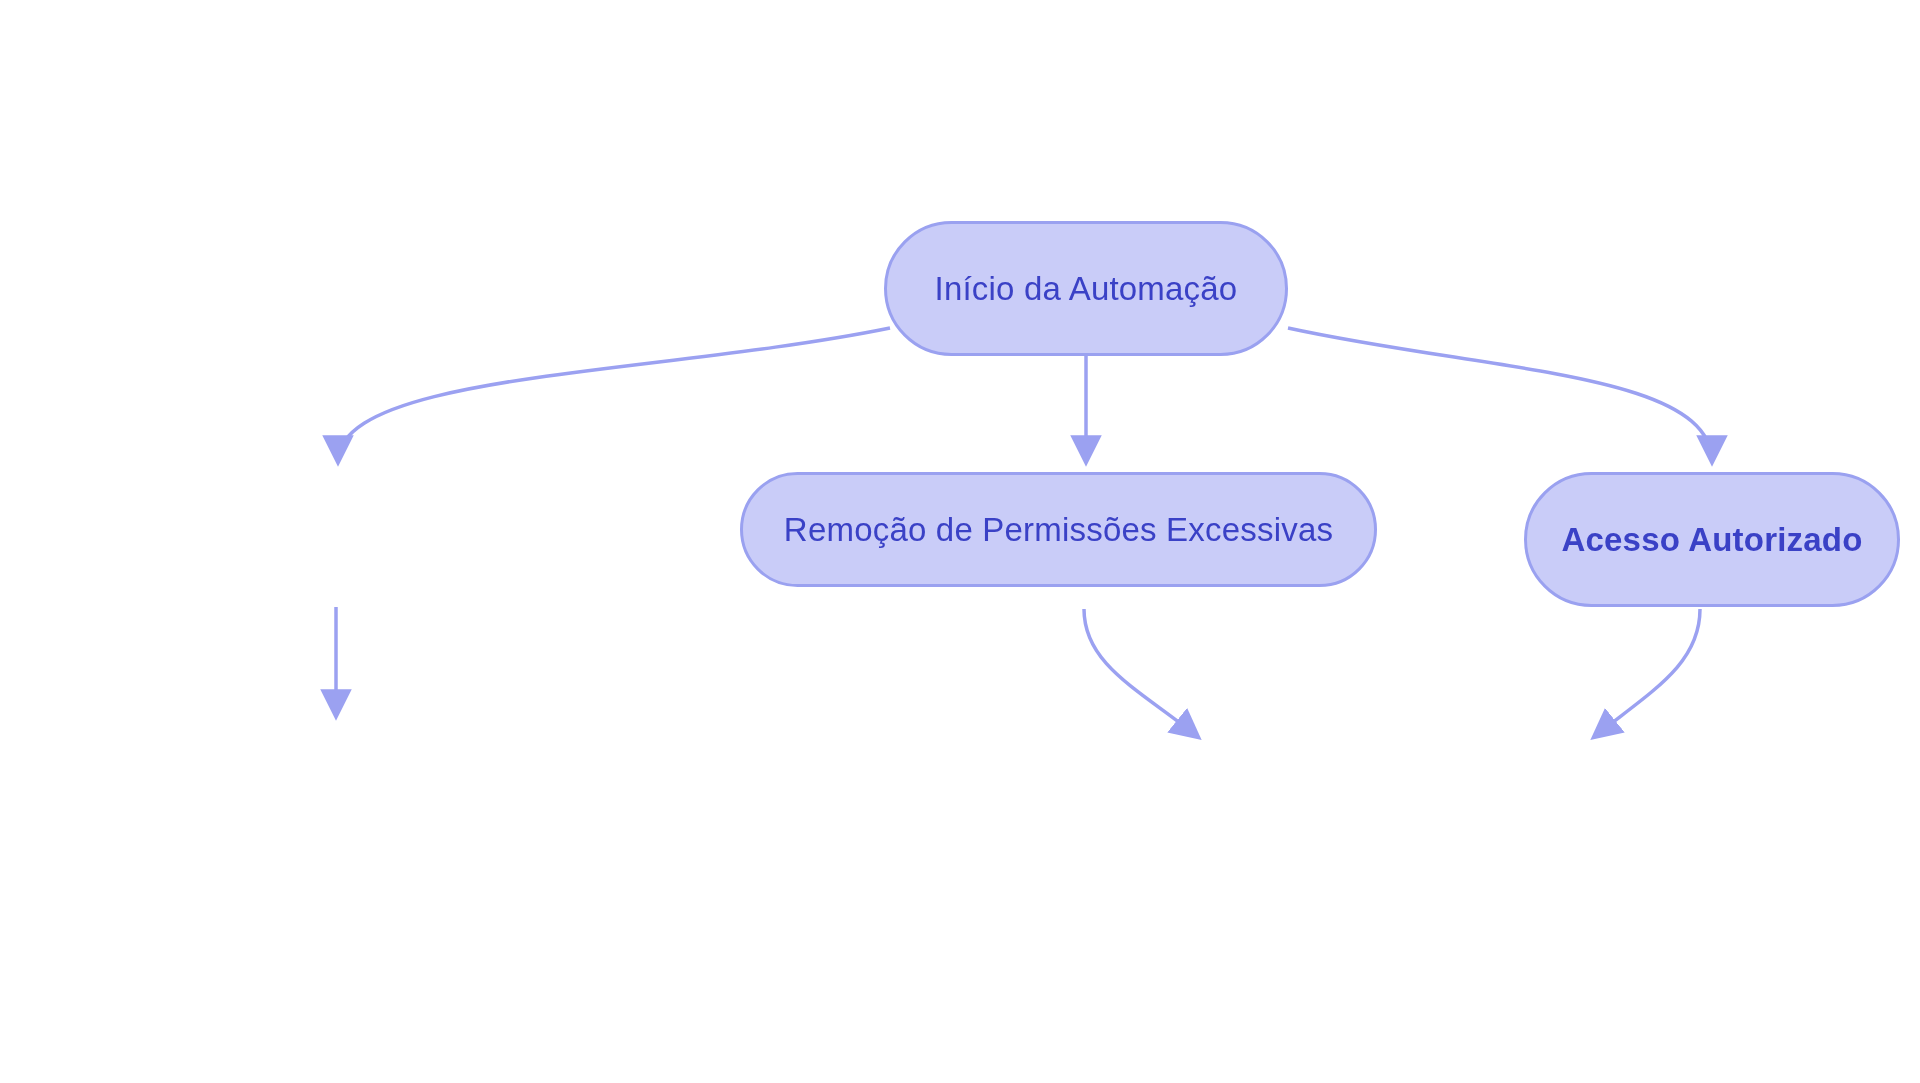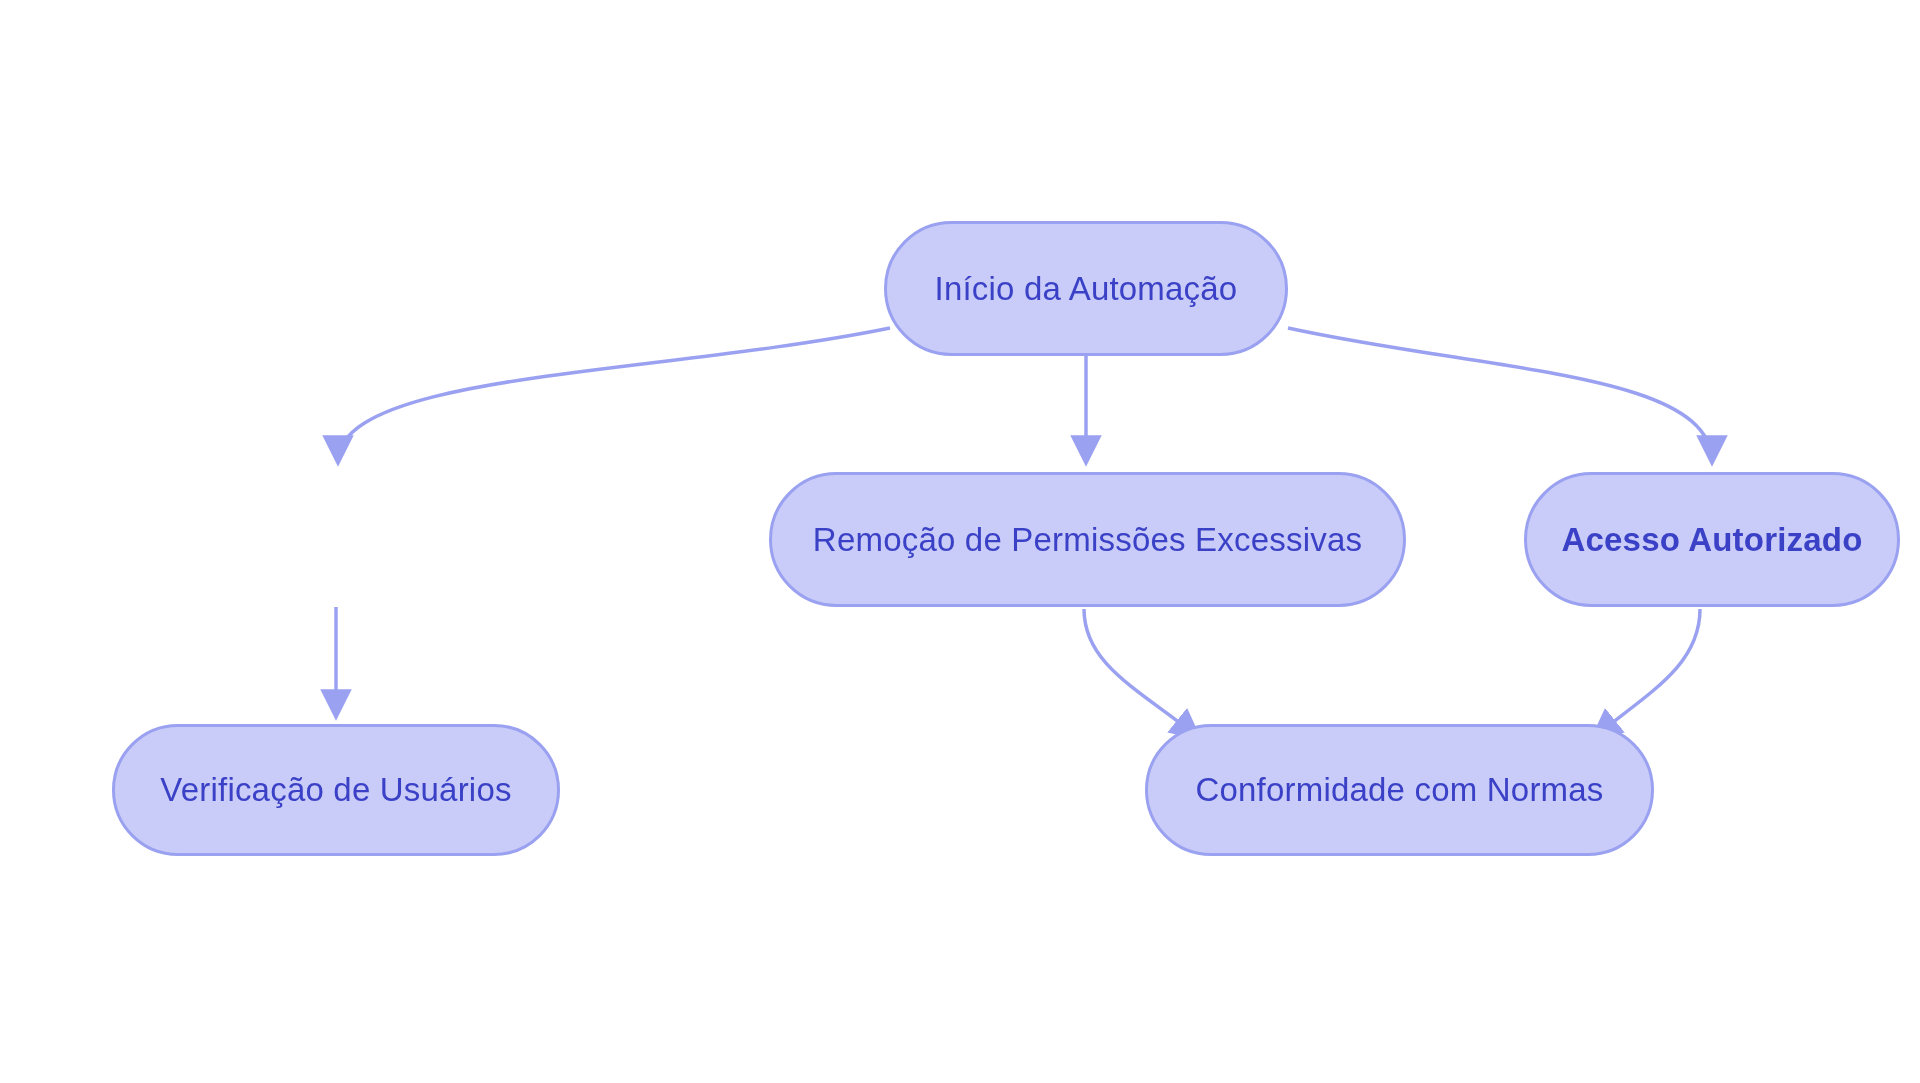--- a/index.html
+++ b/index.html
@@ -39,21 +39,21 @@
     background: var(--node-fill, #c9ccf8);
     border: 3px solid var(--node-border, #9aa1f0);
     color: var(--text-color, #3a41c6);
     font-size: 33px;
     font-weight: 400;
     letter-spacing: 0.2px;
     white-space: nowrap;
   }
   #node-inicio        { left: 884px;  top: 221px; width: 404px; height: 135px; }
   #node-identificacao { left: 20px;   top: 472px; width: 632px; height: 135px; }
-  #node-remocao       { left: 769px;  top: 472px; width: 637px; height: 135px; }
+  #node-remocao       { left: 740px;  top: 472px; width: 637px; height: 115px; }
   #node-acesso        { left: 1524px; top: 472px; width: 376px; height: 135px; font-weight: bold; }
   #node-verificacao   { left: 112px;  top: 724px; width: 448px; height: 132px; }
   #node-conformidade  { left: 1145px; top: 724px; width: 509px; height: 132px; }
 </style>
 </head>
 <body>
 
 <div id="canvas">
 
   <svg id="edge-layer" viewBox="0 0 1920 1083" xmlns="http://www.w3.org/2000/svg" aria-hidden="true">
@@ -76,21 +76,15 @@
 
 
   <div class="node" id="node-remocao">
     <span>Remoção de Permissões Excessivas</span>
   </div>
 
   <div class="node" id="node-acesso">
     <span>Acesso Autorizado</span>
   </div>
 
-  <div class="node" id="node-verificacao">
-    <span>Verificação de Usuários</span>
-  </div>
 
-  <div class="node" id="node-conformidade">
-    <span>Conformidade com Normas</span>
-  </div>
 
 </div>
 
 </body></html>

